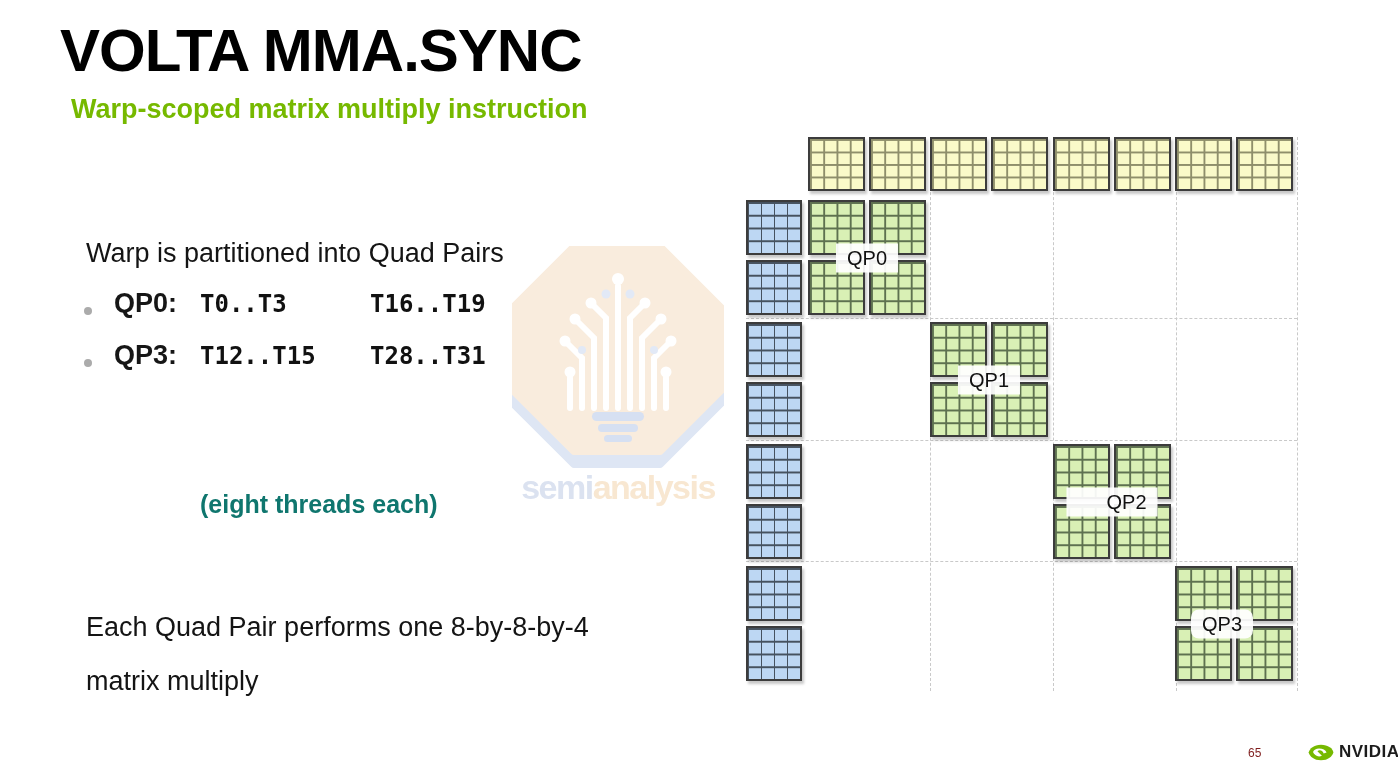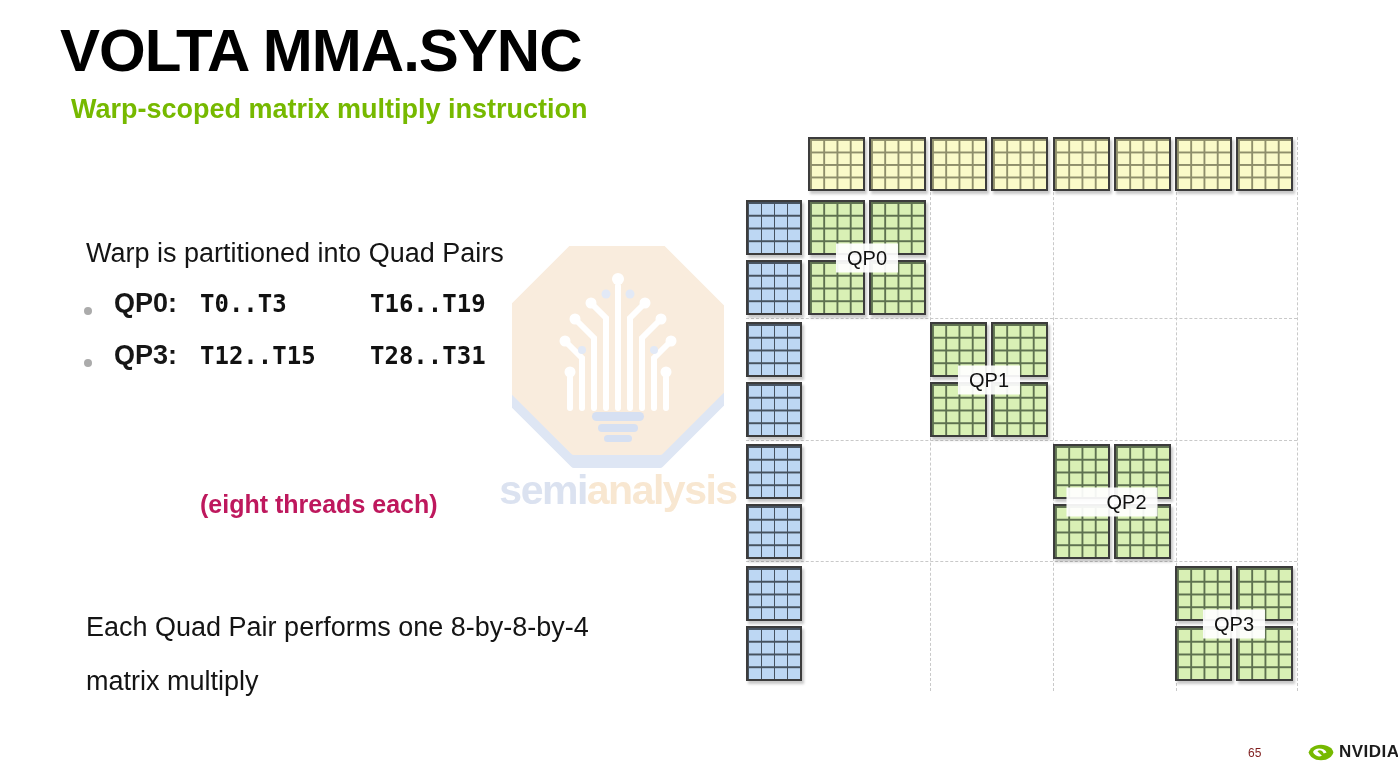--- a/index.html
+++ b/index.html
@@ -18,31 +18,31 @@
   }
   .heading{
     position:absolute;left:86px;top:238px;font-size:27px;font-weight:500;color:#141414;z-index:2;
   }
   .bullets{position:absolute;left:84px;top:288px;z-index:2;}
   .brow{display:grid;grid-template-columns:30px 86px 170px auto;align-items:baseline;height:52px;}
   .dot{width:8px;height:8px;border-radius:50%;background:#ababab;align-self:center;margin-top:-6px;}
   .blabel{font-size:27px;font-weight:600;color:#161616;}
   .mono{font-family:"DejaVu Sans Mono",monospace;font-size:24px;font-weight:600;color:#111;}
   .note{
-    position:absolute;left:200px;top:490px;font-size:25px;font-weight:600;color:#be185d;z-index:2;
+    position:absolute;left:200px;top:490px;font-size:25px;font-weight:600;color:#0f766e;z-index:2;
   }
   .statement{
     position:absolute;left:86px;top:600px;font-size:27px;font-weight:500;
     color:#141414;line-height:54px;z-index:2;
   }
   .statement b{font-weight:400;}
   
   .wm{position:absolute;left:492px;top:246px;width:252px;z-index:0;text-align:center;}
   .wm-word{
-    margin-top:-6px;font-size:41px;font-weight:700;letter-spacing:-1.5px;line-height:1;
+    margin-top:-6px;font-size:34px;font-weight:700;letter-spacing:-1.5px;line-height:1;
     white-space:nowrap;
   }
   .wm-semi{color:#dbe2f0;}
   .wm-analysis{color:#f8e7d1;}
   
   .diagram{position:absolute;left:746px;top:137px;width:556px;height:556px;z-index:1;}
   .vline{position:absolute;top:0;height:554px;border-left:1px dashed #c9c9c9;}
   .hline{position:absolute;left:0;width:551px;border-top:1px dashed #c9c9c9;}
   .blk{
     position:absolute;box-sizing:border-box;border:2px solid #3c3c3c;
@@ -171,21 +171,21 @@
       <div class="qp-label" style="left: 243px; top: 242.5px;">QP1</div>
       <div class="blk" style="left: 307px; top: 307px; width: 57px; height: 55px; --fill: #d9f0b5; --line: #5e7150; border-color: rgb(60, 60, 60);"></div>
       <div class="blk" style="left: 368px; top: 307px; width: 57px; height: 55px; --fill: #d9f0b5; --line: #5e7150; border-color: rgb(60, 60, 60);"></div>
       <div class="blk" style="left: 307px; top: 367px; width: 57px; height: 55px; --fill: #d9f0b5; --line: #5e7150; border-color: rgb(60, 60, 60);"></div>
       <div class="blk" style="left: 368px; top: 367px; width: 57px; height: 55px; --fill: #d9f0b5; --line: #5e7150; border-color: rgb(60, 60, 60);"></div>
       <div class="qp-label" style="left: 366px; top: 364.5px; padding-left: 40px;">QP2</div>
       <div class="blk" style="left: 429px; top: 429px; width: 57px; height: 55px; --fill: #d9f0b5; --line: #5e7150; border-color: rgb(60, 60, 60);"></div>
       <div class="blk" style="left: 490px; top: 429px; width: 57px; height: 55px; --fill: #d9f0b5; --line: #5e7150; border-color: rgb(60, 60, 60);"></div>
       <div class="blk" style="left: 429px; top: 489px; width: 57px; height: 55px; --fill: #d9f0b5; --line: #5e7150; border-color: rgb(60, 60, 60);"></div>
       <div class="blk" style="left: 490px; top: 489px; width: 57px; height: 55px; --fill: #d9f0b5; --line: #5e7150; border-color: rgb(60, 60, 60);"></div>
-      <div class="qp-label" style="left: 488px; top: 486.5px;">QP3</div>
+      <div class="qp-label" style="left: 476px; top: 486.5px; border-radius: 8px;">QP3</div>
     </div>
 
   <div class="pagenum">65</div>
   <div class="logo">
     <svg width="26" height="17" viewBox="0 0 40 26">
       <path fill="#76b900" d="M20 1C9 1 2.5 7 1 13c1.5 6 8 12 19 12s17.5-6 19-12C38.5 7 31 1 20 1z"></path>
       <path fill="#ffffff" d="M17 7c-4.5 0-8 2.3-9.3 5.4C9.2 16.3 12.8 19 17 19c1.6 0 3.1-.3 4.4-.9l-6.9-7.2c1-.8 2.2-1.3 3.5-1.3 3 0 5.5 2.2 6 5.1l4.6-1.7C27.1 9.3 22.6 7 17 7z"></path>
     </svg>
     <span class="logo-text">NVIDIA</span>
 

